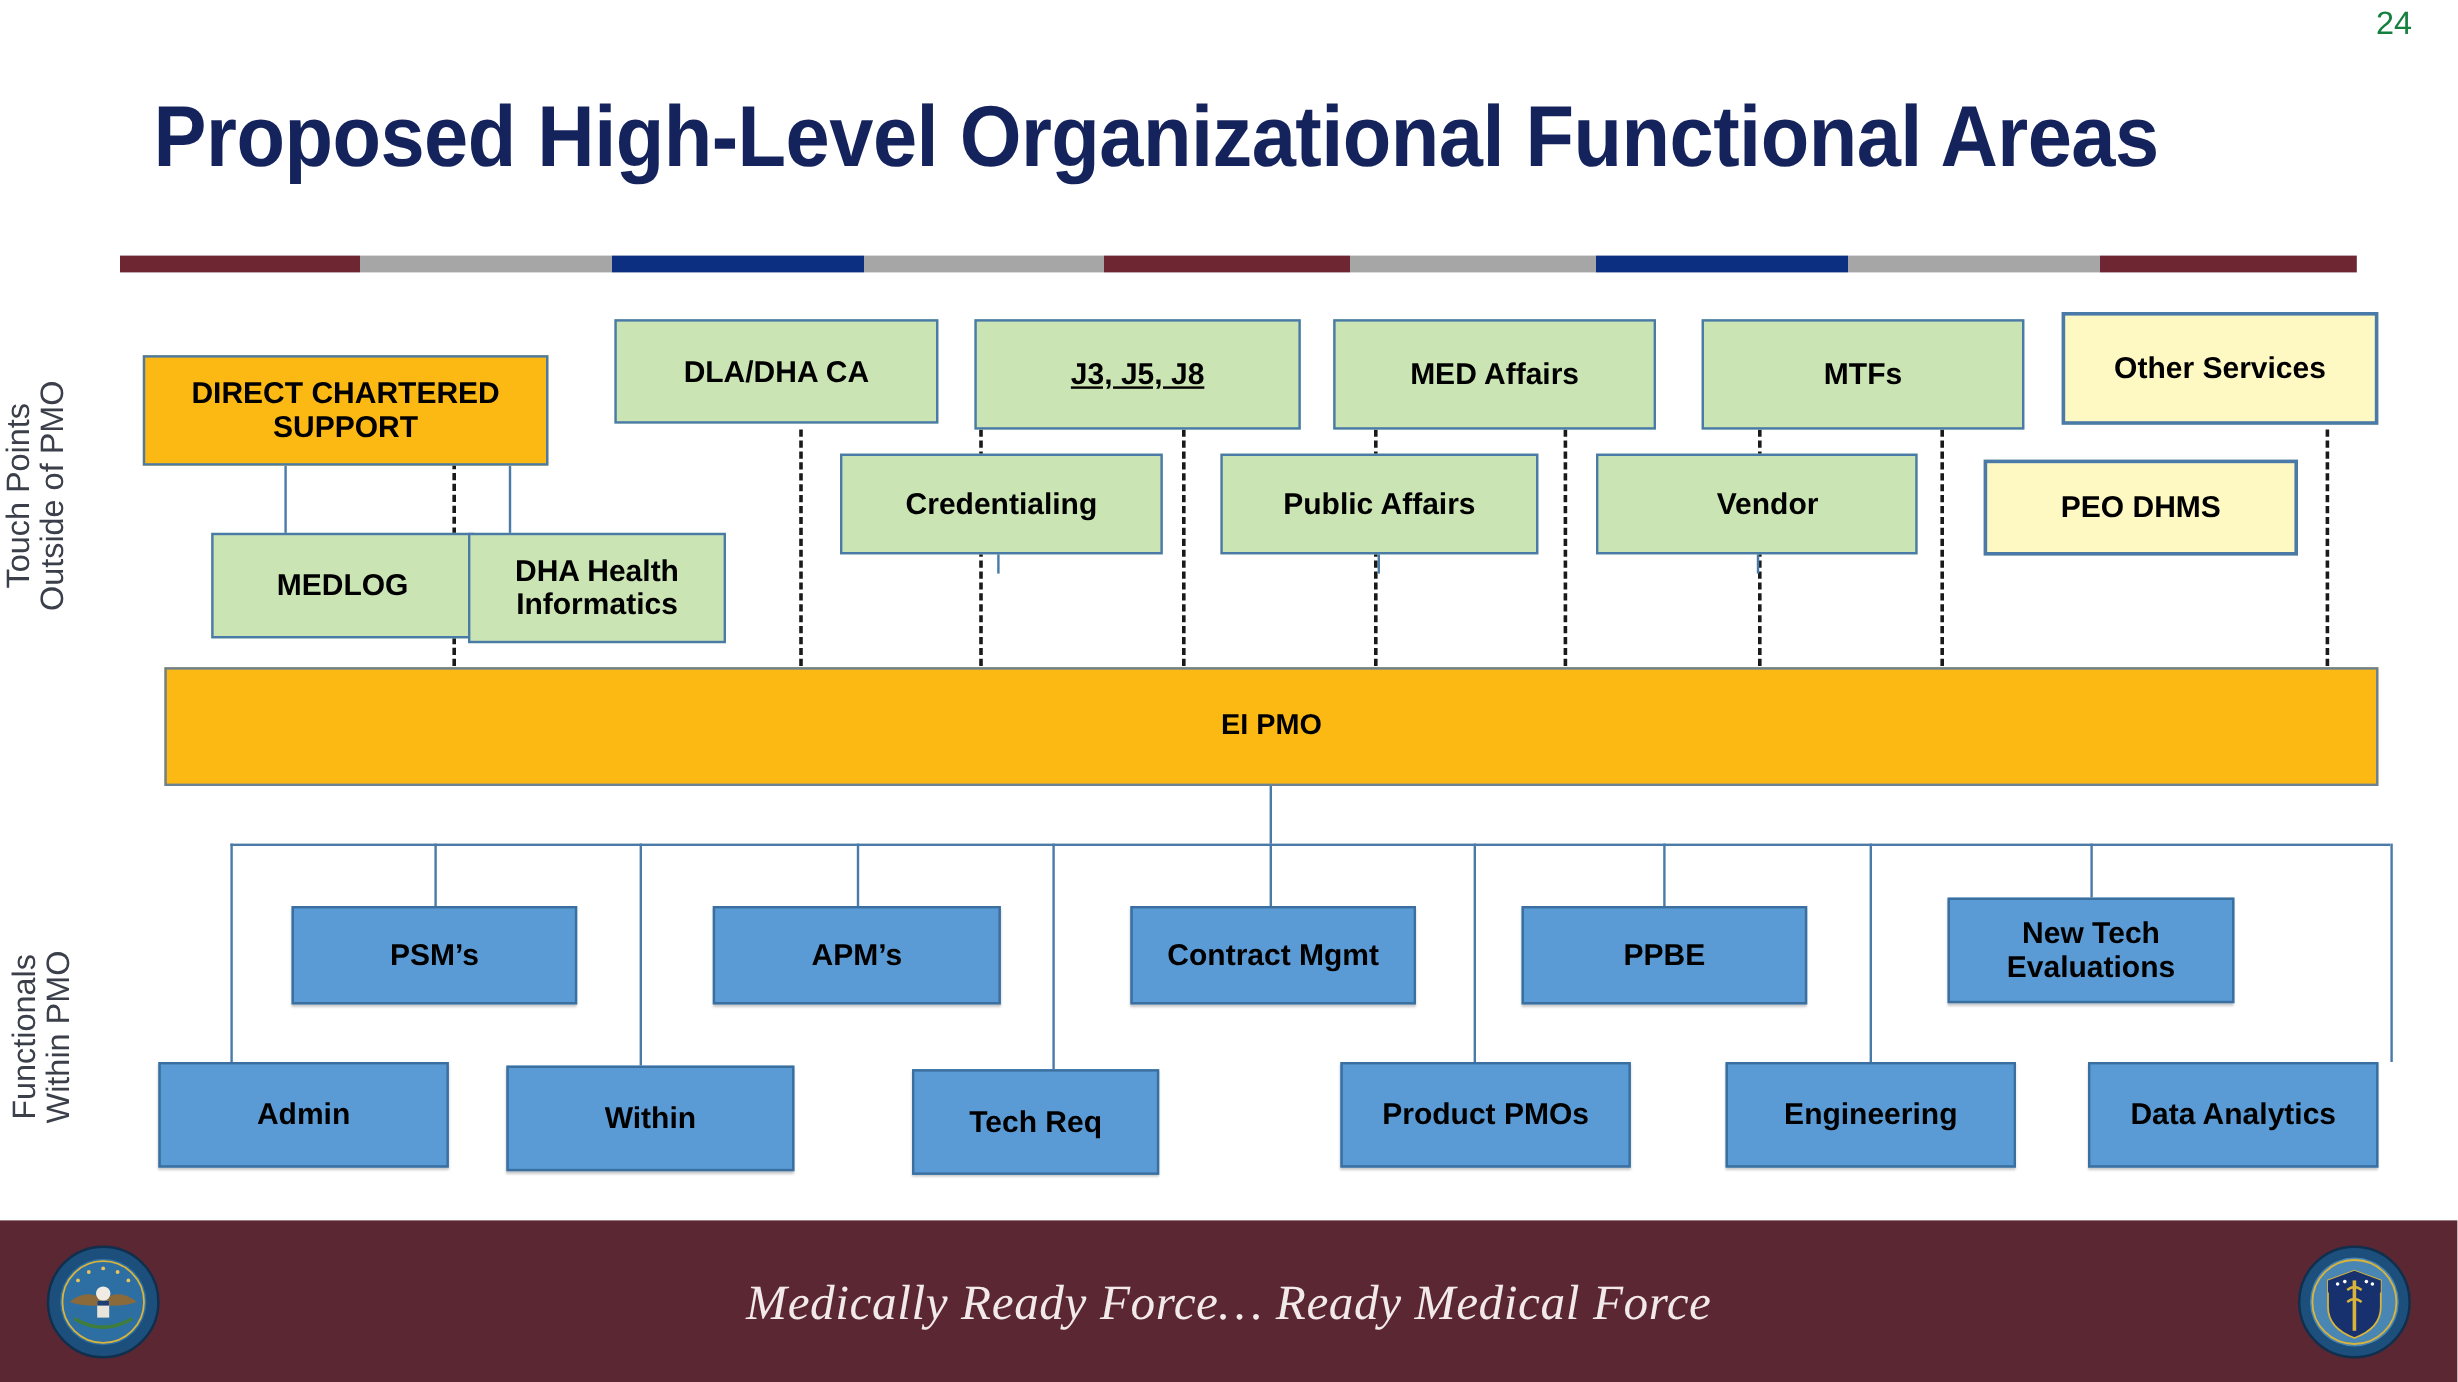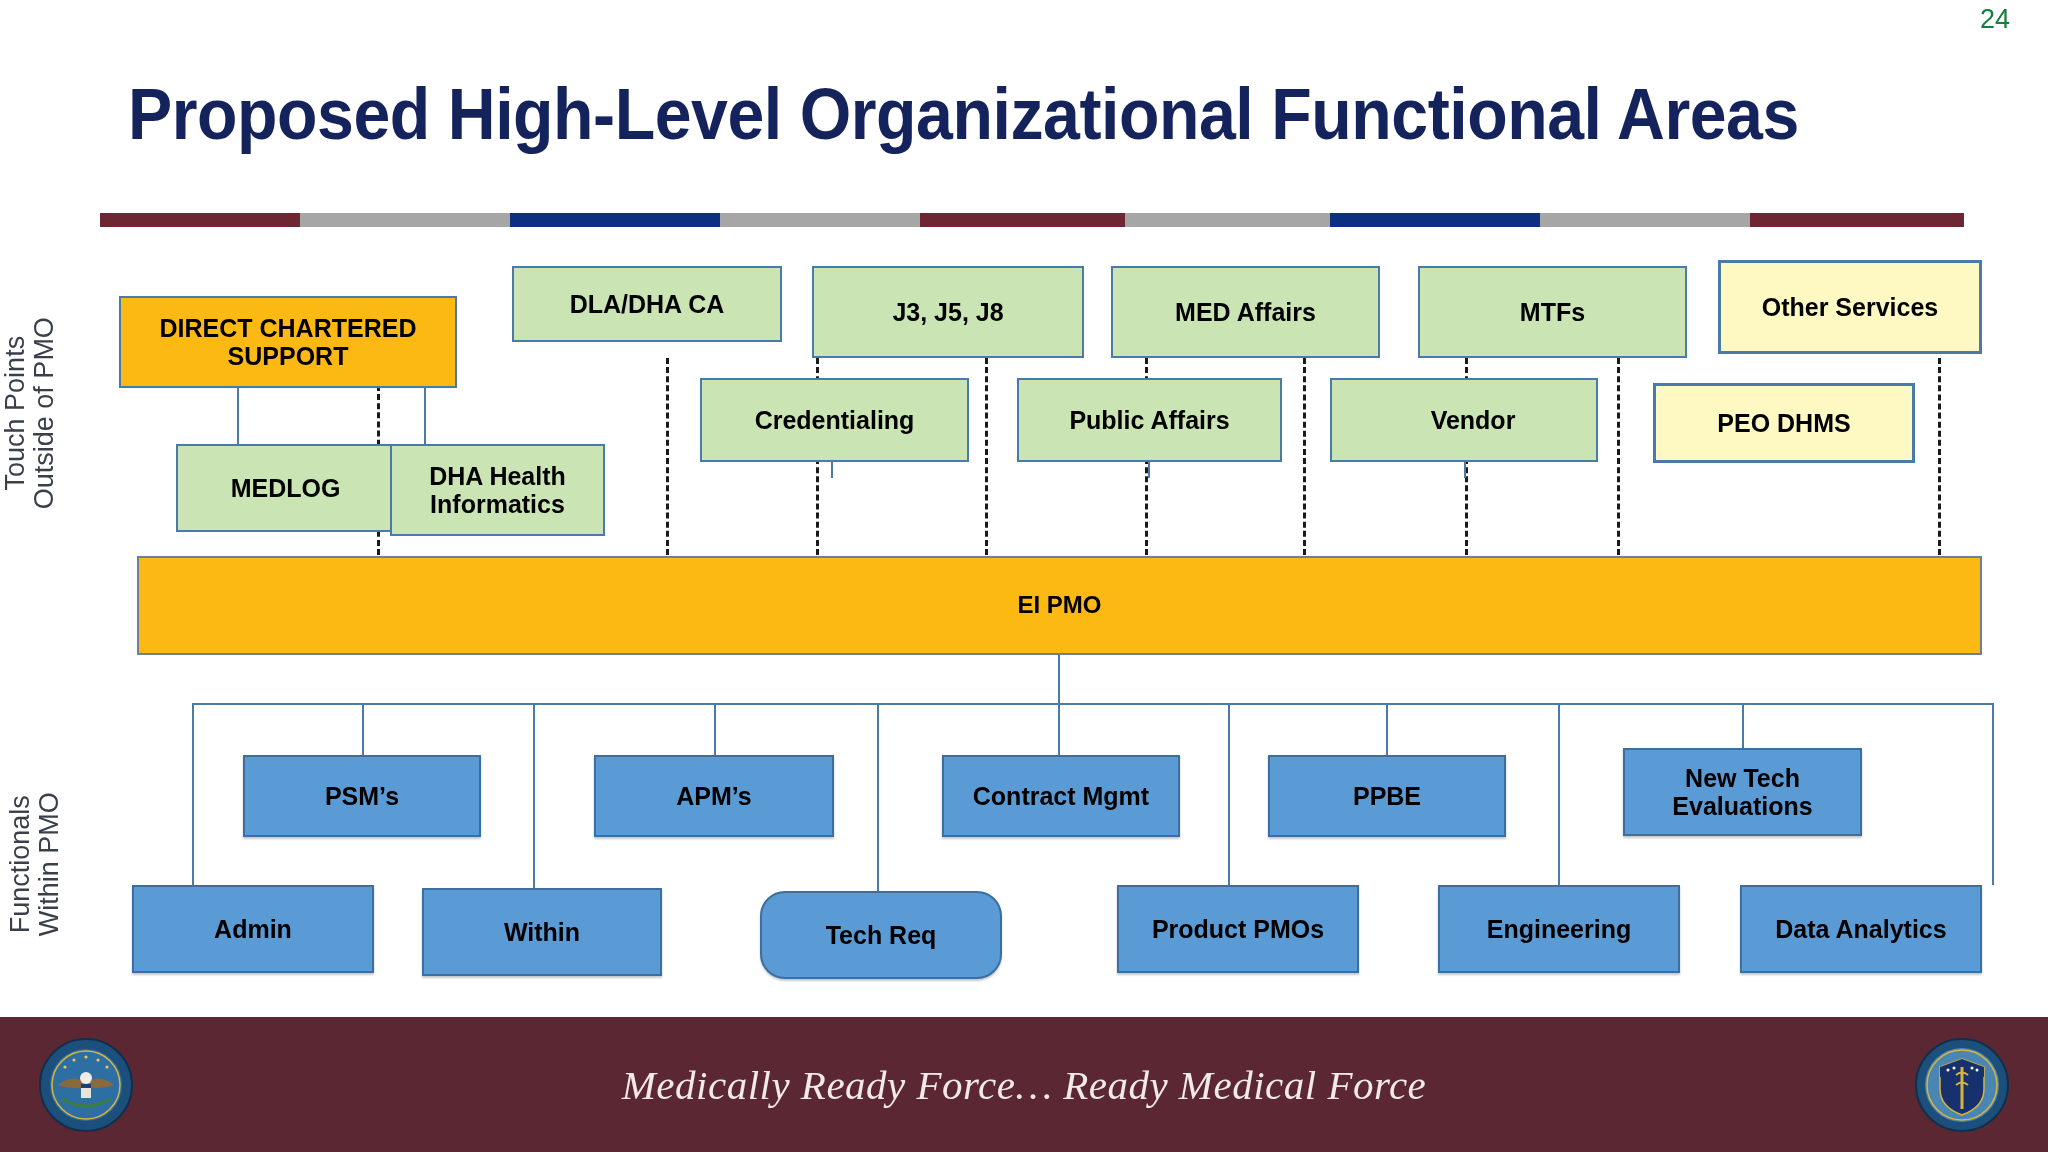--- a/index.html
+++ b/index.html
@@ -90,22 +90,22 @@
   <div class="dash" style="left:1938px;top:358px;height:197px;"></div>
 
   <div class="vline" style="left:237px;top:388px;height:62px;"></div>
   <div class="vline" style="left:424px;top:388px;height:62px;"></div>
 
   <div class="vline" style="left:831px;top:448px;height:30px;"></div>
   <div class="vline" style="left:1148px;top:448px;height:30px;"></div>
   <div class="vline" style="left:1464px;top:448px;height:30px;"></div>
 
   <div class="node gold" style="left:119px;top:296px;width:338px;height:92px;">DIRECT CHARTERED SUPPORT</div>
-  <div class="node green" style="left:512px;top:266px;width:270px;height:76px;">DLA/DHA CA</div>
-  <div class="node green" style="left:812px;top:266px;width:272px;height:92px;">J3, J5, J8</div>
+  <div class="node green" style="left:512px;top:266px;width:270px;height:87px;">DLA/DHA CA</div>
+  <div class="node green" style="left:812px;top:266px;width:272px;height:92px;text-decoration:underline;">J3, J5, J8</div>
   <div class="node green" style="left:1111px;top:266px;width:269px;height:92px;">MED Affairs</div>
   <div class="node green" style="left:1418px;top:266px;width:269px;height:92px;">MTFs</div>
   <div class="node purple" style="left:1718px;top:260px;width:264px;height:94px;color:#000;">Other Services</div>
 
   <div class="node green" style="left:128px;top:444px;width:219px;height:88px;margin-left:48px;">MEDLOG</div>
   <div class="node green" style="left:390px;top:444px;width:215px;height:92px;">DHA Health Informatics</div>
   <div class="node green" style="left:700px;top:378px;width:269px;height:84px;">Credentialing</div>
   <div class="node green" style="left:1017px;top:378px;width:265px;height:84px;">Public Affairs</div>
   <div class="node green" style="left:1330px;top:378px;width:268px;height:84px;padding-left:24px;">Vendor</div>
   <div class="node purple" style="left:1653px;top:383px;width:262px;height:80px;color:#000;">PEO DHMS</div>
@@ -129,21 +129,21 @@
   <div class="vline" style="left:1992px;top:703px;height:182px;"></div>
 
   <div class="node blue" style="left:243px;top:755px;width:238px;height:82px;">PSM’s</div>
   <div class="node blue" style="left:594px;top:755px;width:240px;height:82px;">APM’s</div>
   <div class="node blue" style="left:942px;top:755px;width:238px;height:82px;">Contract Mgmt</div>
   <div class="node blue" style="left:1268px;top:755px;width:238px;height:82px;">PPBE</div>
   <div class="node blue" style="left:1623px;top:748px;width:239px;height:88px;">New Tech Evaluations</div>
 
   <div class="node blue" style="left:132px;top:885px;width:242px;height:88px;">Admin</div>
   <div class="node blue" style="left:422px;top:888px;width:240px;height:88px;">Within</div>
-  <div class="node blue" style="left:760px;top:891px;width:242px;height:88px;border-radius:25px;">Tech Req</div>
+  <div class="node blue" style="left:760px;top:891px;width:206px;height:88px;">Tech Req</div>
   <div class="node blue" style="left:1117px;top:885px;width:242px;height:88px;">Product PMOs</div>
   <div class="node blue" style="left:1438px;top:885px;width:242px;height:88px;">Engineering</div>
   <div class="node blue" style="left:1740px;top:885px;width:242px;height:88px;">Data Analytics</div>
 
 </div>
 
 <div class="footer">
 
   <div class="seal left">
     <svg width="96" height="96" viewBox="0 0 96 96">

